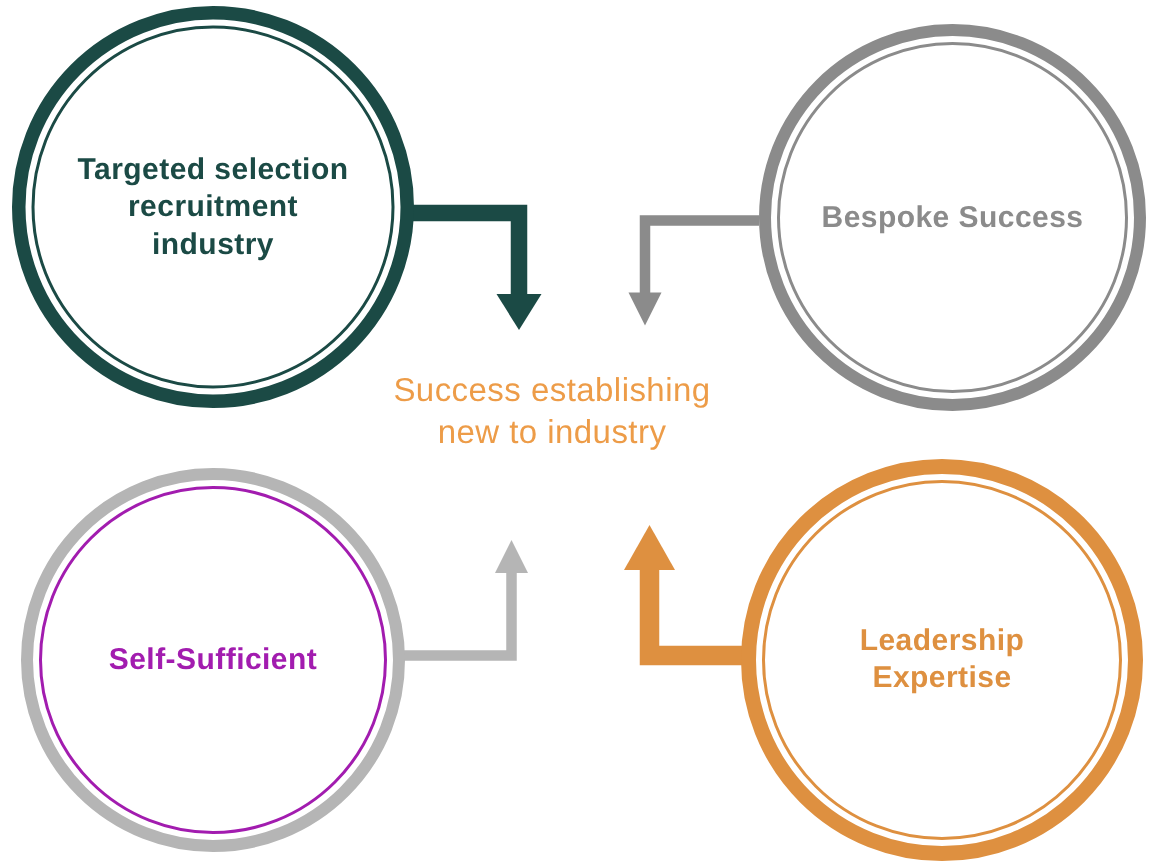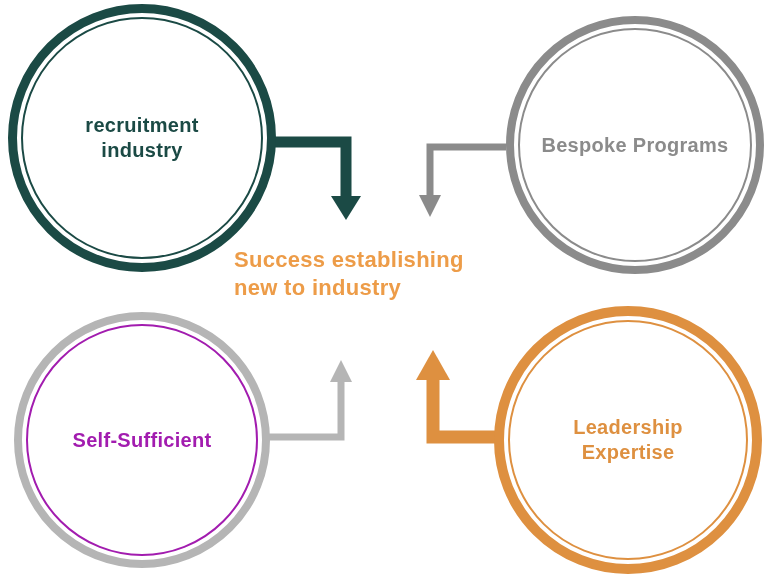--- a/index.html
+++ b/index.html
@@ -47,26 +47,26 @@
   .node-br { left: 494px; top: 306px; width: 268px; height: 268px; border-width: 10px; }
   .node-label {
     font-size: 20px;
     font-weight: bold;
     line-height: 1.25;
     letter-spacing: 0.3px;
     padding: 0 26px;
   }
   .center-text {
     position: absolute;
-    left: 234px;
+    left: 218px;
     top: 246px;
     width: 300px;
-    text-align: left;
+    text-align: center;
     font-size: 22px;
-    font-weight: bold;
+    font-weight: normal;
     line-height: 1.28;
     letter-spacing: 0.3px;
   }
 </style>
 </head>
 <body>
 
 <div class="canvas">
 
   <svg class="arrows" width="768" height="574" viewBox="0 0 768 574">
@@ -87,27 +87,28 @@
     </g>
 
     <g>
       <path d="M496 437 H433 V378" fill="none" stroke-width="13" stroke="#de9040"></path>
       <polygon points="416,380 450,380 433,350" fill="#de9040"></polygon>
     </g>
   </svg>
 
   <div class="node node-tl" style="color: rgb(27, 74, 69); border-color: rgb(27, 74, 69);">
     <div class="node-label">
+      <div>Targeted selection</div>
       <div>recruitment industry</div>
     </div>
   </div>
 
   <div class="node node-tr" style="color: rgb(139, 139, 139); border-color: rgb(139, 139, 139);">
     <div class="node-label">
-      <div>Bespoke Programs</div>
+      <div>Bespoke Success</div>
     </div>
   </div>
 
   <div class="node node-bl" style="color: #a21caf; border-color: rgb(181, 181, 181);">
     <div class="node-label">
       <div>Self-Sufficient</div>
     </div>
   </div>
 
   <div class="node node-br" style="color: rgb(222, 144, 64); border-color: rgb(222, 144, 64);">

